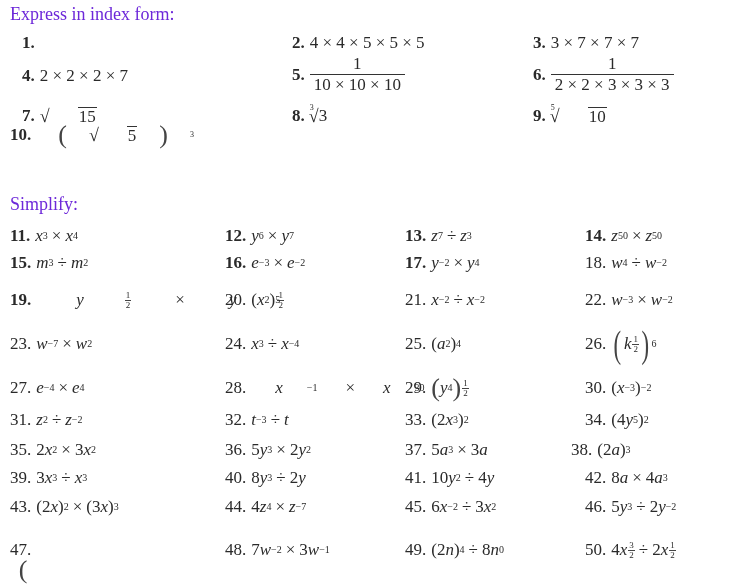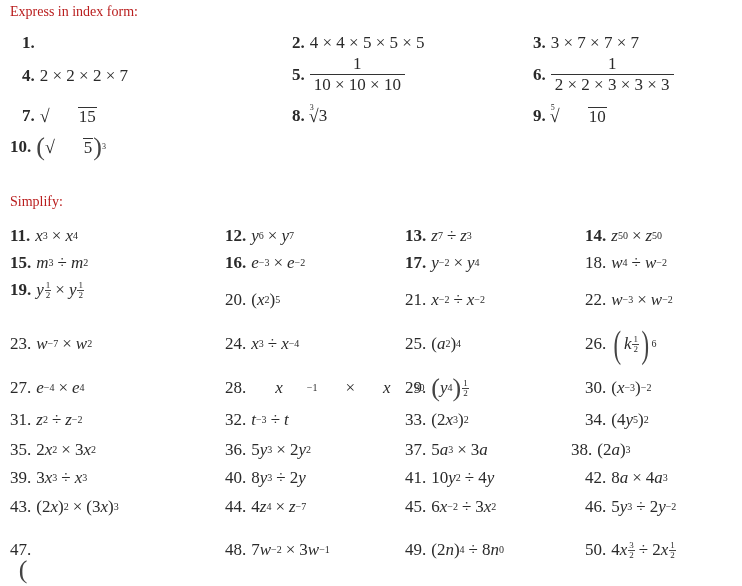--- a/index.html
+++ b/index.html
@@ -2,21 +2,21 @@
 <html><head>
 <meta charset="utf-8">
 <style>
   html, body { margin: 0; padding: 0; background: #ffffff; }
   body {
     width: 742px; height: 586px; position: relative; overflow: hidden;
     font-family: "Liberation Serif", "DejaVu Serif", serif;
     color: #2a2a2a;
   }
   .abs { position: absolute; white-space: nowrap; }
-  .heading { font-size: 14px; color: #b91c1c; }
+  .heading { font-size: 18px; color: #6d28d9; }
   .item { font-size: 17px; line-height: 20px; display: flex; align-items: center; }
   .num { font-weight: bold; margin-right: 5px; color: #2a2a2a; }
   .num.plain { font-weight: normal; }
   .expr { font-style: normal; }
   .expr i, .v { font-style: italic; }
   sup { font-size: 10px; vertical-align: 8px; line-height: 0; }
   .frac { display: inline-flex; flex-direction: column; align-items: center; vertical-align: middle; line-height: 20px; }
   .frac .top { padding: 0 2px; }
   .frac .bot { border-top: 1px solid #333; padding: 0 4px; }
   .sfrac { display: inline-flex; flex-direction: column; align-items: center; font-size: 9px; line-height: 9px; vertical-align: 10px; margin-left: 1px; }
@@ -82,21 +82,21 @@
 </div>
 <div class="abs item" style="left:533px; top:106px;">
   <span class="num">9.</span>
   <span class="sqrt">
     <span class="idx">5</span>
       <span class="rad">√</span>
       <span class="under">10</span>
   </span>
 </div>
 
-<div class="abs item" style="left:10px; top:137px;">
+<div class="abs item" style="left:10px; top:125px;gap:22px;">
   <span class="num">10.</span>
   <span class="bigp">(</span>
   <span class="sqrt">
     <span class="rad">√</span>
       <span class="under">5</span>
   </span>
   <span class="bigp">)</span>
     <sup style="vertical-align:14px;font-size:8px;">3</sup>
 </div>
 
@@ -161,21 +161,21 @@
 </div>
 <div class="abs item" style="left:585px; top:253px;">
   <span class="num plain">18.</span>
   <span class="v">w</span>
     <sup>4</sup>
   <span class="op">÷</span>
   <span class="v">w</span>
     <sup>−2</sup>
 </div>
 
-<div class="abs item" style="left:10px; top:280px;">
+<div class="abs item" style="left:10px; top:290px;gap:40px;">
   <span class="num">19.</span>
   <span class="v">y</span>
   <span class="sfrac">
       <span>1</span>
       <span class="b">2</span>
     </span>
   <span class="op">×</span>
   <span class="v">y</span>
   <span class="sfrac">
       <span>1</span>

